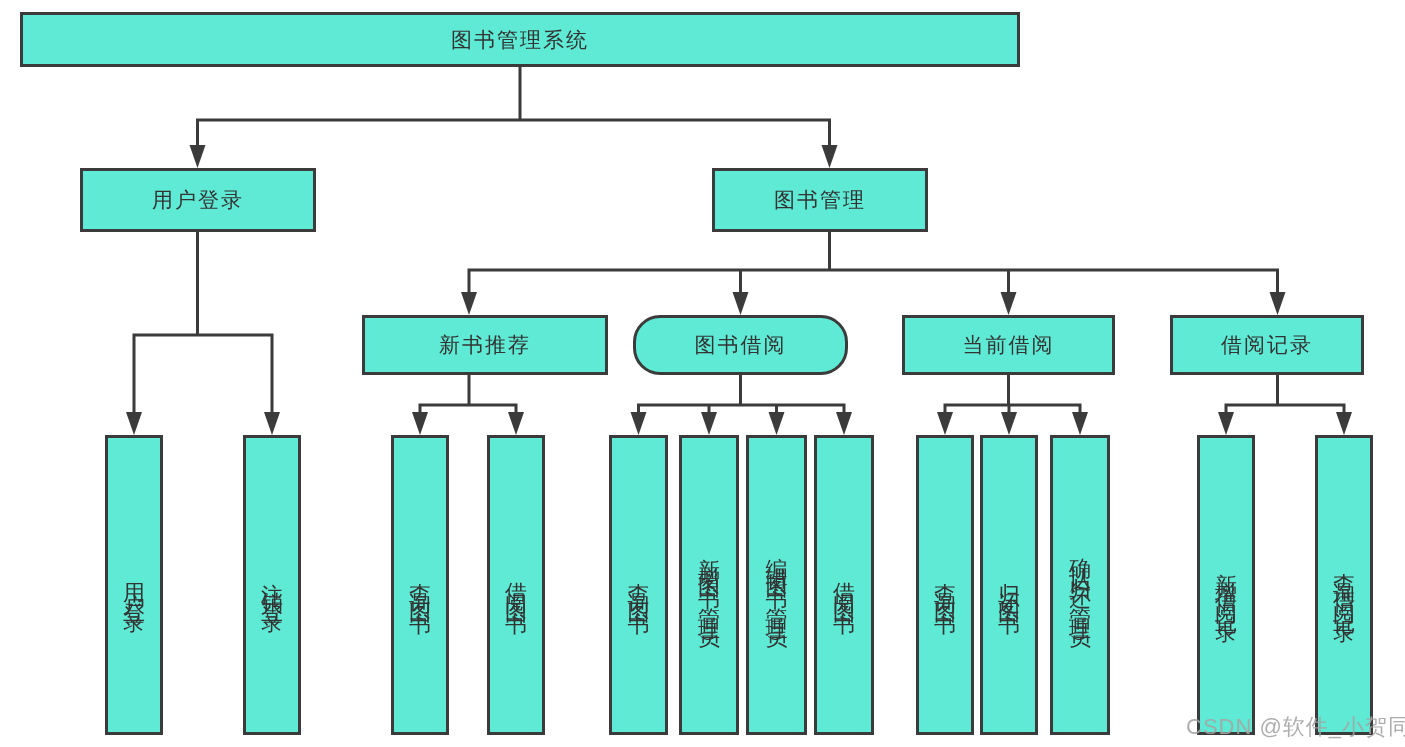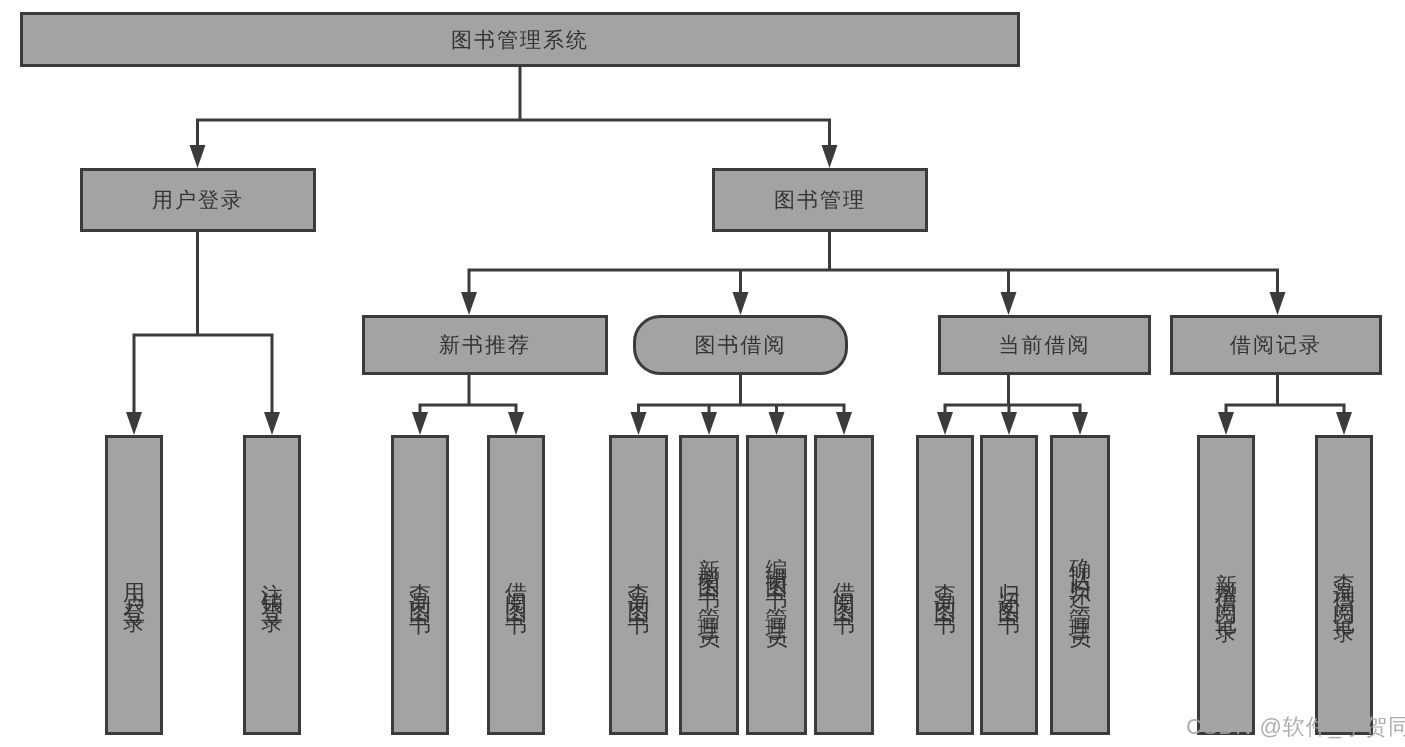--- a/index.html
+++ b/index.html
@@ -13,21 +13,21 @@
   }
   #wires {
     position: absolute;
     left: 0; top: 0;
     pointer-events: none;
   }
   .node {
     position: absolute;
     box-sizing: border-box;
     border: 3px solid #3b3b3b;
-    background: #a3a3a3;
+    background: #5eead4;
     display: flex;
     align-items: center;
     justify-content: center;
   }
   .node span {
     color: #333333;
     font-size: 21px;
     letter-spacing: 2px;
     white-space: nowrap;
   }
@@ -114,24 +114,24 @@
   <div class="node lvl2" style="left:712px; width:216px;">
     <span>图书管理</span>
   </div>
 
   <div class="node lvl3" style="left:362px; width:246px;">
     <span>新书推荐</span>
   </div>
   <div class="node lvl3" style="left:633px; width:215px;border-radius:27px;">
     <span>图书借阅</span>
   </div>
-  <div class="node lvl3" style="left:902px; width:213px;margin-left:36px;">
+  <div class="node lvl3" style="left:902px; width:213px;">
     <span>当前借阅</span>
   </div>
-  <div class="node lvl3" style="left:1170px; width:212px;">
+  <div class="node lvl3" style="left:1170px; width:194px;">
     <span>借阅记录</span>
   </div>
 
   <div class="node leaf" style="left:105px; width:58px;">
     <span>用户登录</span>
   </div>
   <div class="node leaf" style="left:243px; width:58px;">
     <span>注销登录</span>
   </div>
 

